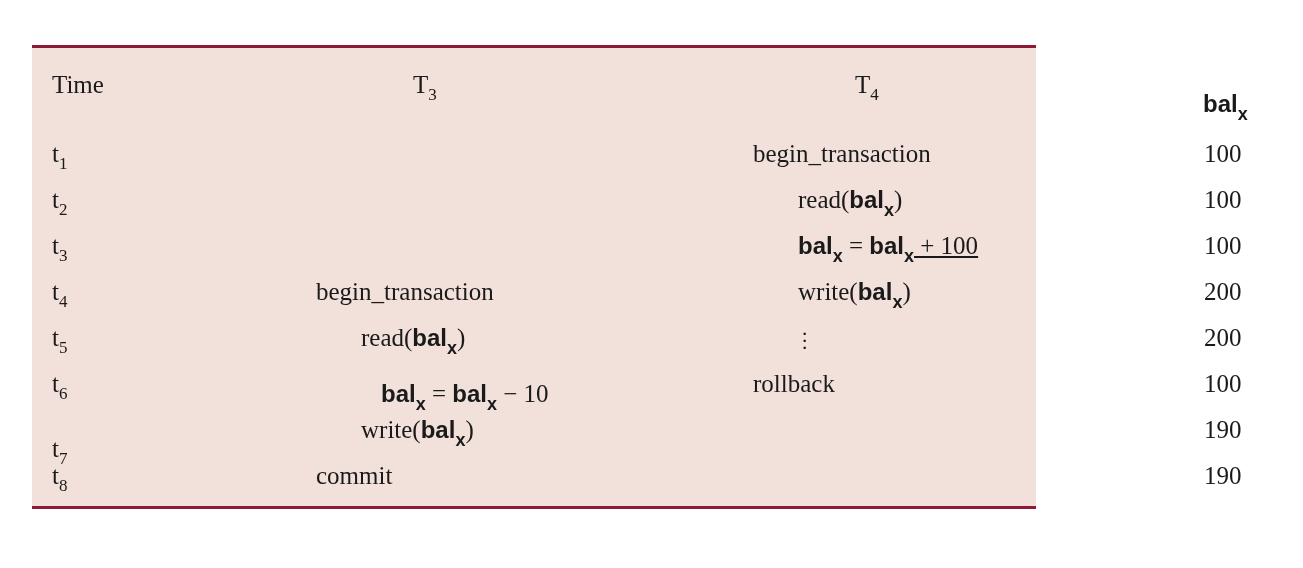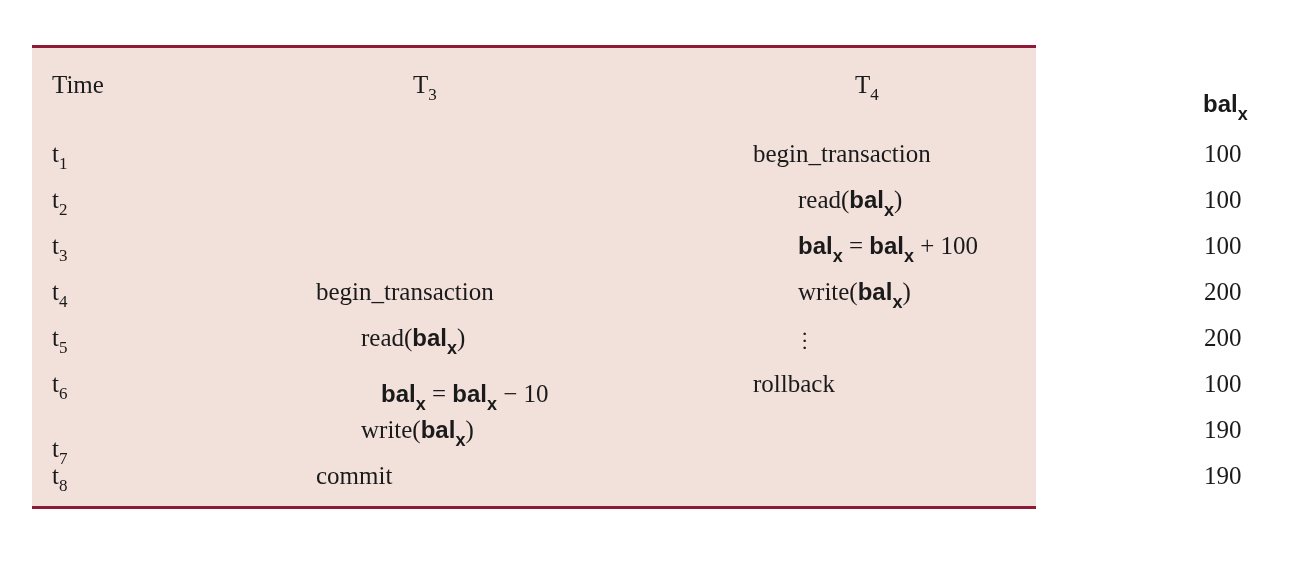--- a/index.html
+++ b/index.html
@@ -77,21 +77,21 @@
   <div class="cell" style="left:20px; top:137px;"><span>t</span><sub>2</sub></div>
   <div class="cell" style="left:20px; top:183px;"><span>t</span><sub>3</sub></div>
   <div class="cell" style="left:20px; top:229px;"><span>t</span><sub>4</sub></div>
   <div class="cell" style="left:20px; top:275px;"><span>t</span><sub>5</sub></div>
   <div class="cell" style="left:20px; top:321px;"><span>t</span><sub>6</sub></div>
   <div class="cell" style="left:20px; top:386px;"><span>t</span><sub>7</sub></div>
   <div class="cell" style="left:20px; top:413px;"><span>t</span><sub>8</sub></div>
 
   <div class="cell" style="left:721px; top:91px;"><span>begin_transaction</span></div>
   <div class="cell" style="left:766px; top:137px;"><span>read(</span><span class="sans-b"><span>bal</span><sub>x</sub></span><span>)</span></div>
-  <div class="cell" style="left:766px; top:183px;"><span class="sans-b"><span>bal</span><sub>x</sub></span><span style="white-space:pre;"> = </span><span class="sans-b"><span>bal</span><sub>x</sub></span><span style="white-space:pre;"> + 100</span></div>
+  <div class="cell" style="left:766px; top:183px;"><span class="sans-b"><span>bal</span><sub>x</sub></span><span style="white-space:pre;"> = </span><span class="sans-b"><span>bal</span><sub>x</sub></span><span style="white-space:pre;text-decoration:underline;"> + 100</span></div>
   <div class="cell" style="left:766px; top:229px;"><span>write(</span><span class="sans-b"><span>bal</span><sub>x</sub></span><span>)</span></div>
   <div class="cell" style="left:769px; top:282px;">
     <span class="vdots"><span>·</span><span>·</span><span>·</span></span>
   </div>
   <div class="cell" style="left:721px; top:321px;text-align:right;"><span>rollback</span></div>
 
   <div class="cell" style="left:284px; top:229px;"><span>begin_transaction</span></div>
   <div class="cell" style="left:329px; top:275px;"><span>read(</span><span class="sans-b"><span>bal</span><sub>x</sub></span><span>)</span></div>
   <div class="cell" style="left:329px; top:331px;margin-left:20px;"><span class="sans-b"><span>bal</span><sub>x</sub></span><span style="white-space:pre;"> = </span><span class="sans-b"><span>bal</span><sub>x</sub></span><span style="white-space:pre;"> − 10</span></div>
   <div class="cell" style="left:329px; top:367px;"><span>write(</span><span class="sans-b"><span>bal</span><sub>x</sub></span><span>)</span></div>

